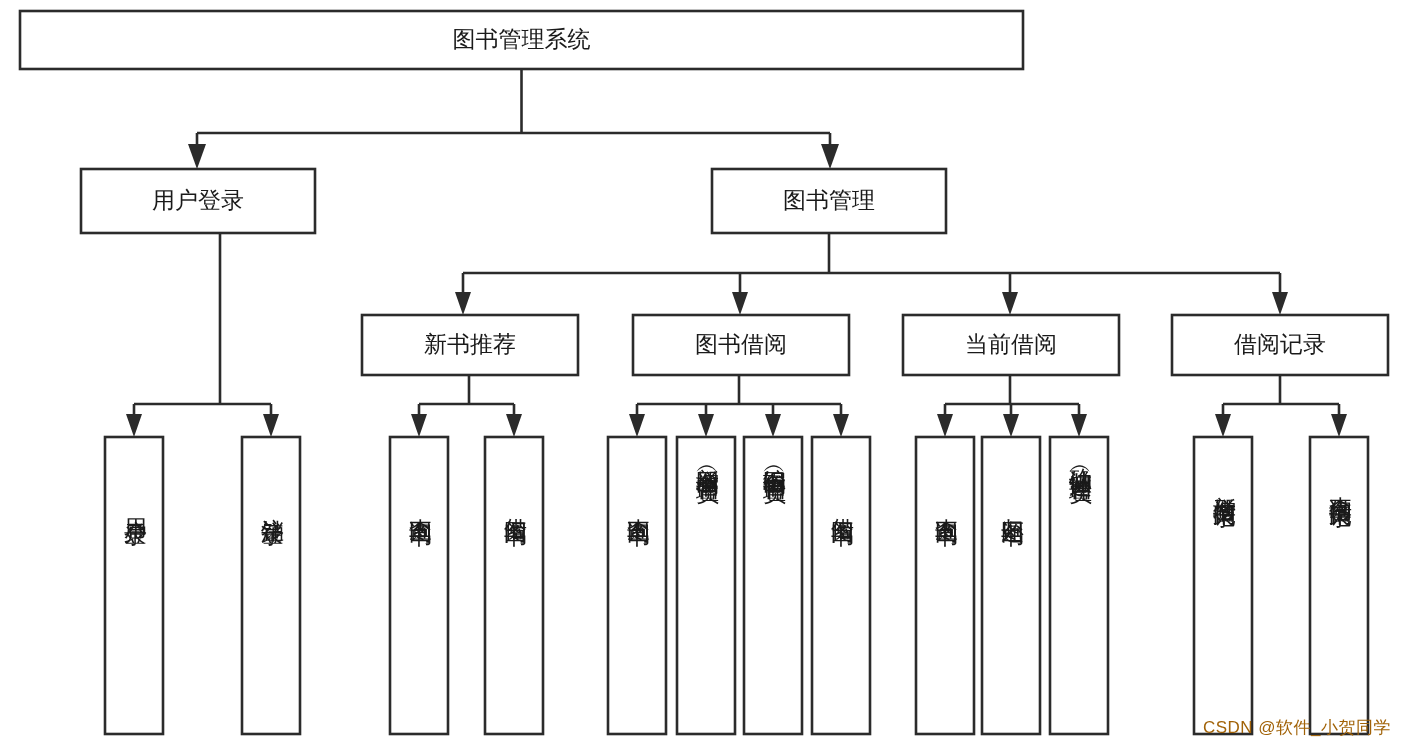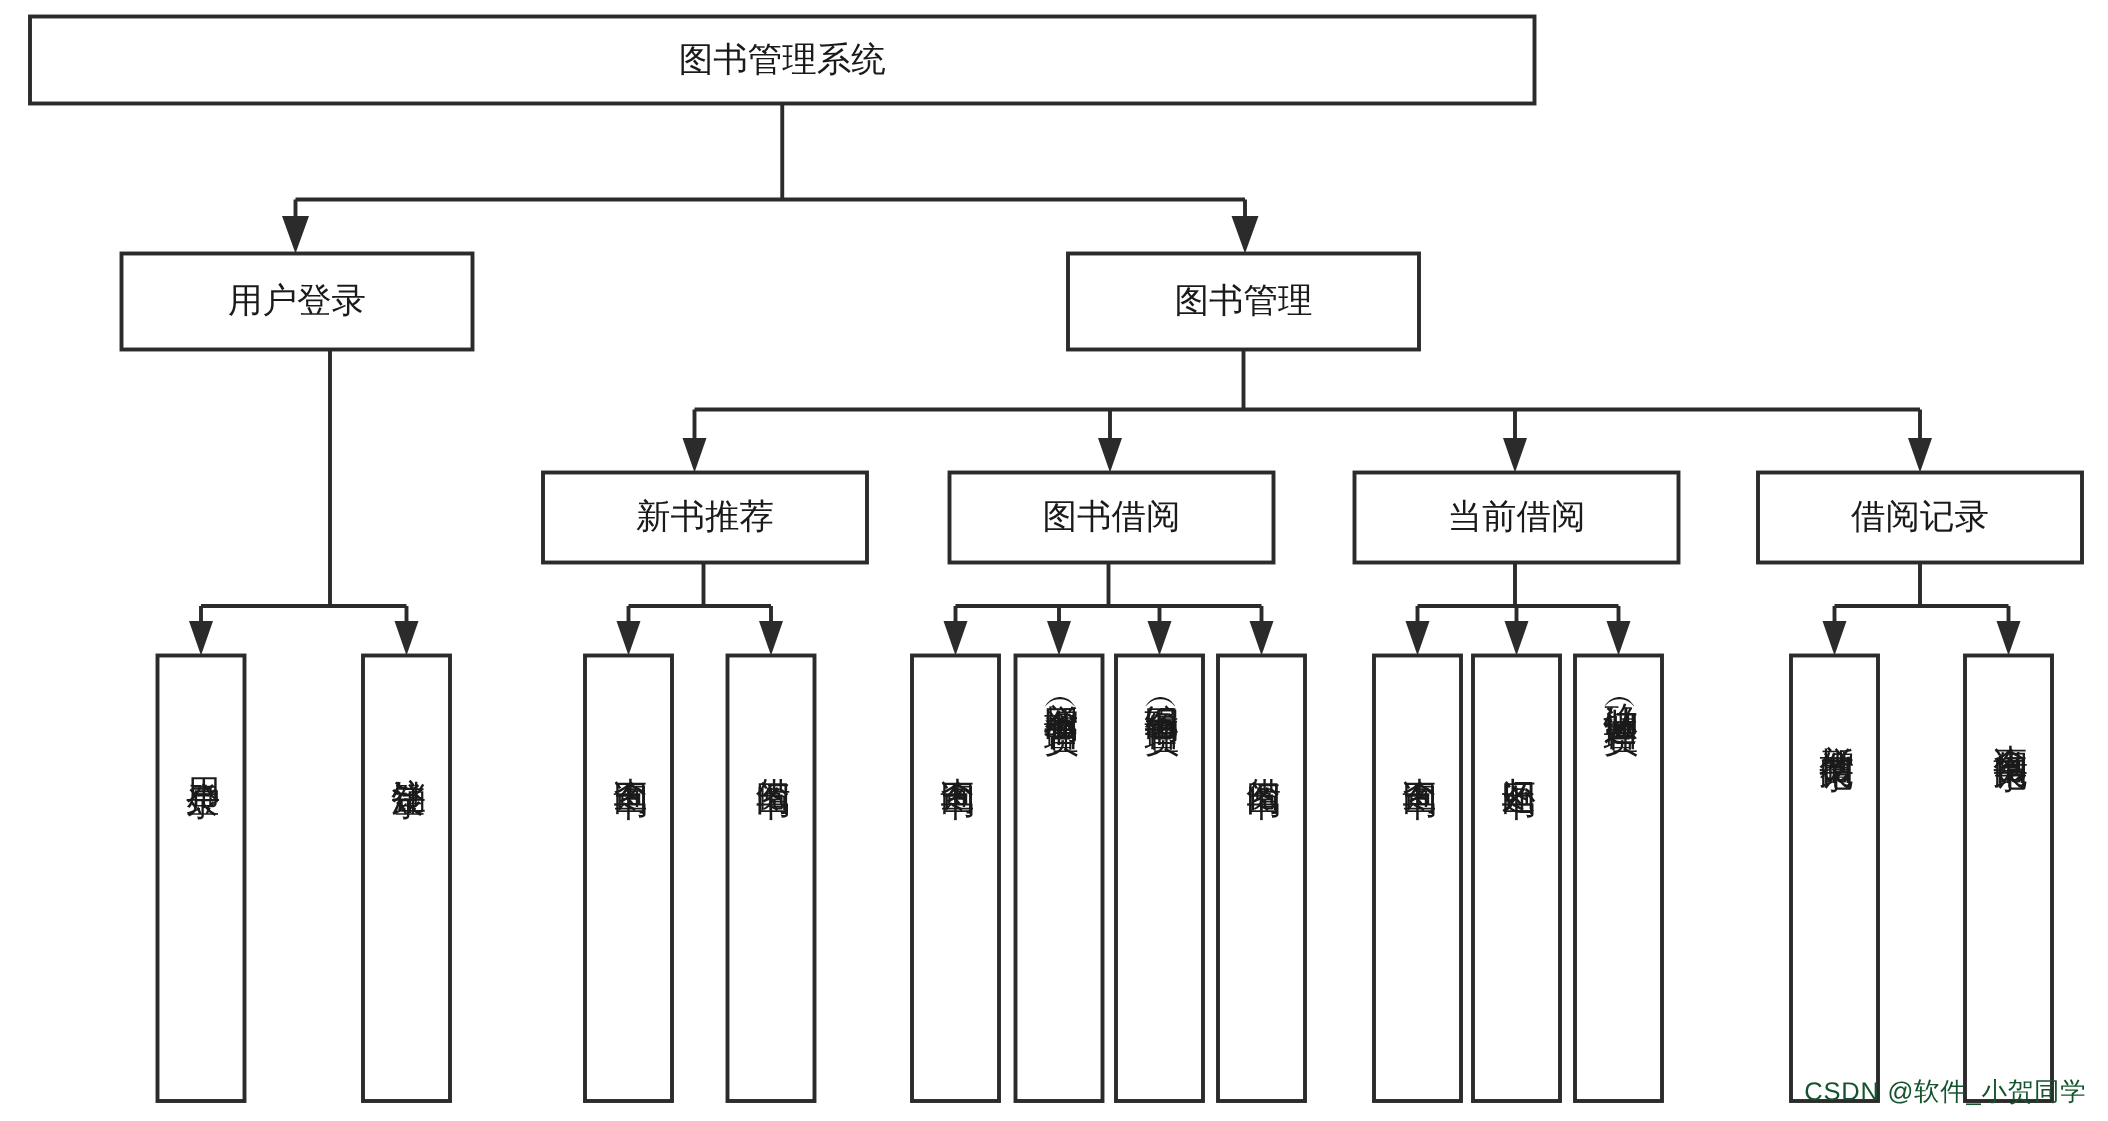--- a/index.html
+++ b/index.html
@@ -58,21 +58,21 @@
     text-orientation: upright;
     letter-spacing: 2px;
     dominant-baseline: middle;
   }
   .watermark {
     position: absolute;
     right: 14px;
     bottom: 8px;
     font-family: "Liberation Sans", "DejaVu Sans", sans-serif;
     font-size: 17px;
-    color: #14532d;
+    color: #a16207;
     white-space: nowrap;
     letter-spacing: 0.5px;
     pointer-events: none;
     user-select: none;
   }
 </style>
 </head>
 <body>
 
 <div id="diagram-root">

